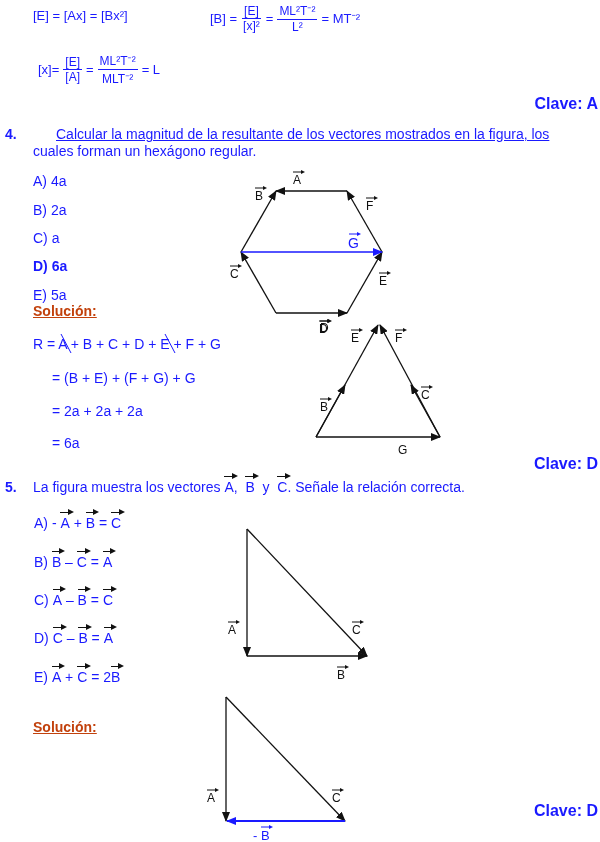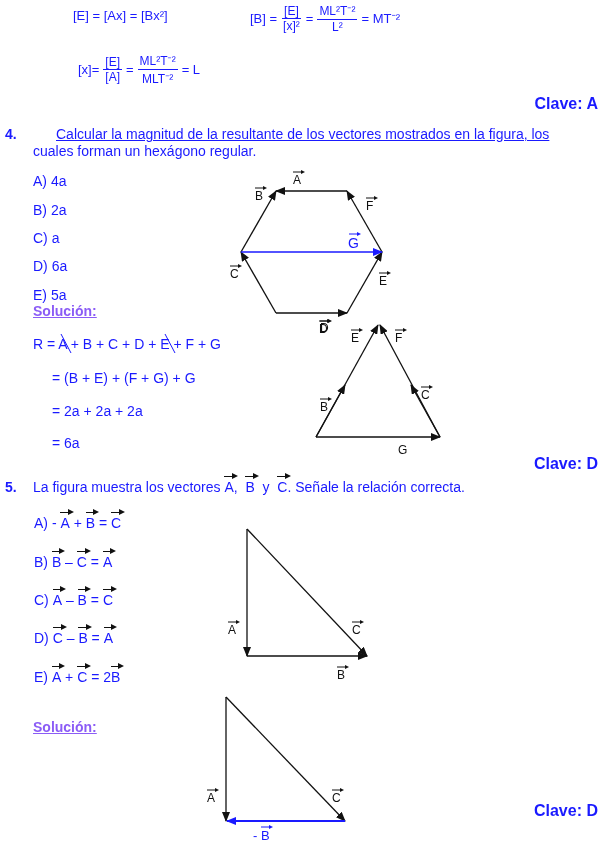--- a/index.html
+++ b/index.html
@@ -1,25 +1,25 @@
 <!DOCTYPE html>
 <html><head>
 <meta charset="utf-8">
 <style>
   html, body { margin:0; padding:0; background:#ffffff; }
   body { width:600px; height:842px; position:relative; overflow:hidden;
          font-family:"Liberation Sans", sans-serif; color:#1a1aff; font-size:14px; }
   .abs { position:absolute; white-space:nowrap; }
   .num { font-weight:bold; color:#1a1aff; }
   .clave { font-weight:bold; font-size:16px; color:#1a1aff; }
-  .sol { font-weight:bold; text-decoration:underline; color:#8b5cf6; }
+  .sol { font-weight:bold; text-decoration:underline; color:#c2410c; }
   .frac { display:inline-flex; flex-direction:column; align-items:center; vertical-align:middle; font-size:12px; }
   .frac .n { border-bottom:1px solid #1a1aff; padding:0 2px; }
   .frac .d { padding:0 2px; }
-  .eq { font-size:13px;margin-left:40px; }
+  .eq { font-size:13px; }
   svg text { font-family:"Liberation Sans", sans-serif; }
   .vec { position:relative; display:inline-block; }
   .vec::before { content:""; position:absolute; left:0; right:-2px; top:-3px; border-top:1.5px solid #111; }
   .vec::after { content:""; position:absolute; right:-4px; top:-6px; border-left:6px solid #111; border-top:3px solid transparent; border-bottom:3px solid transparent; }
   .para { font-size:14px; line-height:17px; text-align:justify; }
 </style>
 </head>
 <body>
 
 <div class="abs eq" style="left:33px;top:8px;">
@@ -56,21 +56,21 @@
 
 <div class="abs clave" style="right:2px;top:95px;">Clave: A</div>
 
 <div class="abs num" style="left:5px;top:126px;">4.</div>
 <div class="abs para" style="left:56px;top:126px;width:542px;white-space:normal;text-decoration:underline;">Calcular la magnitud de la resultante de los vectores mostrados en la figura, los</div>
 <div class="abs para" style="left:33px;top:143px;">cuales forman un hexágono regular.</div>
 
 <div class="abs" style="left:33px;top:173px;">A) 4a</div>
 <div class="abs" style="left:33px;top:202px;text-align:center;">B) 2a</div>
 <div class="abs" style="left:33px;top:230px;">C) a</div>
-<div class="abs" style="left:33px;top:258px;">D) 6a</div>
+<div class="abs" style="left:33px;top:258px;font-weight:bold;">D) 6a</div>
 <div class="abs" style="left:33px;top:287px;text-align:center;">E) 5a</div>
 <div class="abs sol" style="left:33px;top:303px;">Solución:</div>
 
 <svg class="abs" style="left:220px;top:160px;" width="180" height="180">
   <defs>
     <marker id="ah" markerWidth="10" markerHeight="8" refX="9" refY="4" orient="auto" markerUnits="userSpaceOnUse">
       <path d="M0,0 L10,4 L0,8 z" fill="#111"></path>
     </marker>
     <marker id="ahb" markerWidth="10" markerHeight="8" refX="9" refY="4" orient="auto" markerUnits="userSpaceOnUse">
       <path d="M0,0 L10,4 L0,8 z" fill="#1a1aff"></path>

